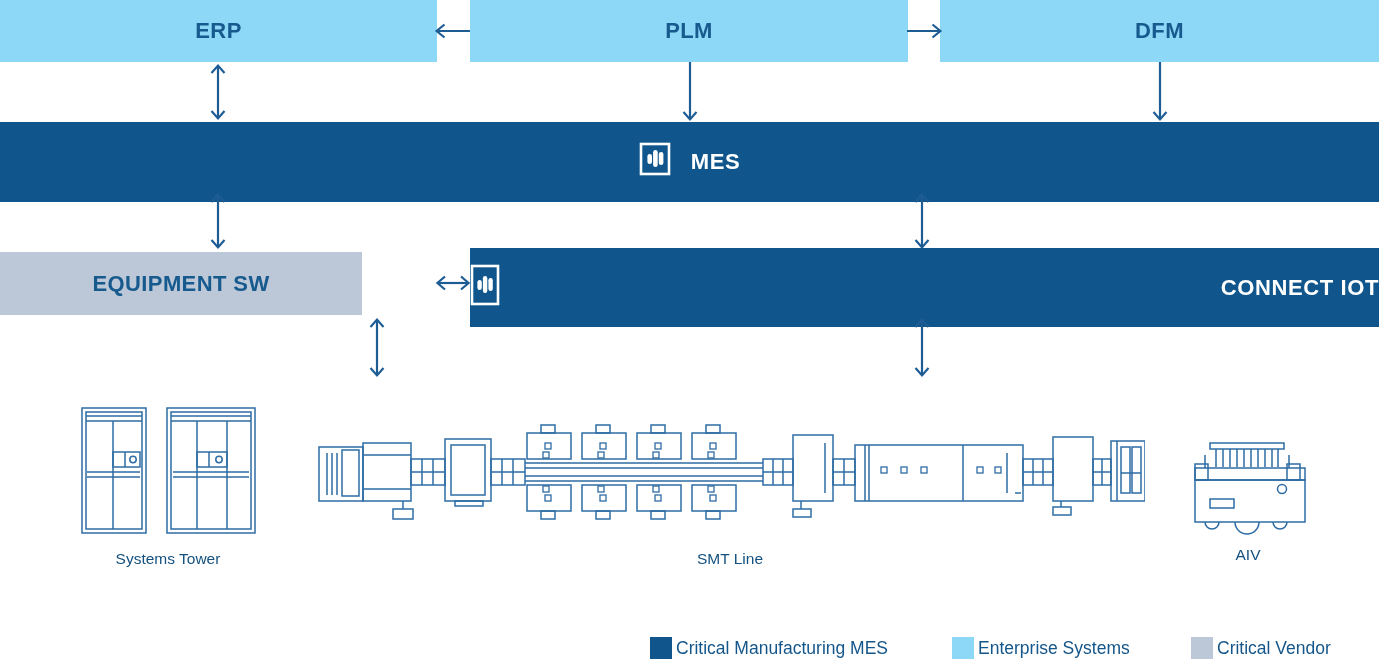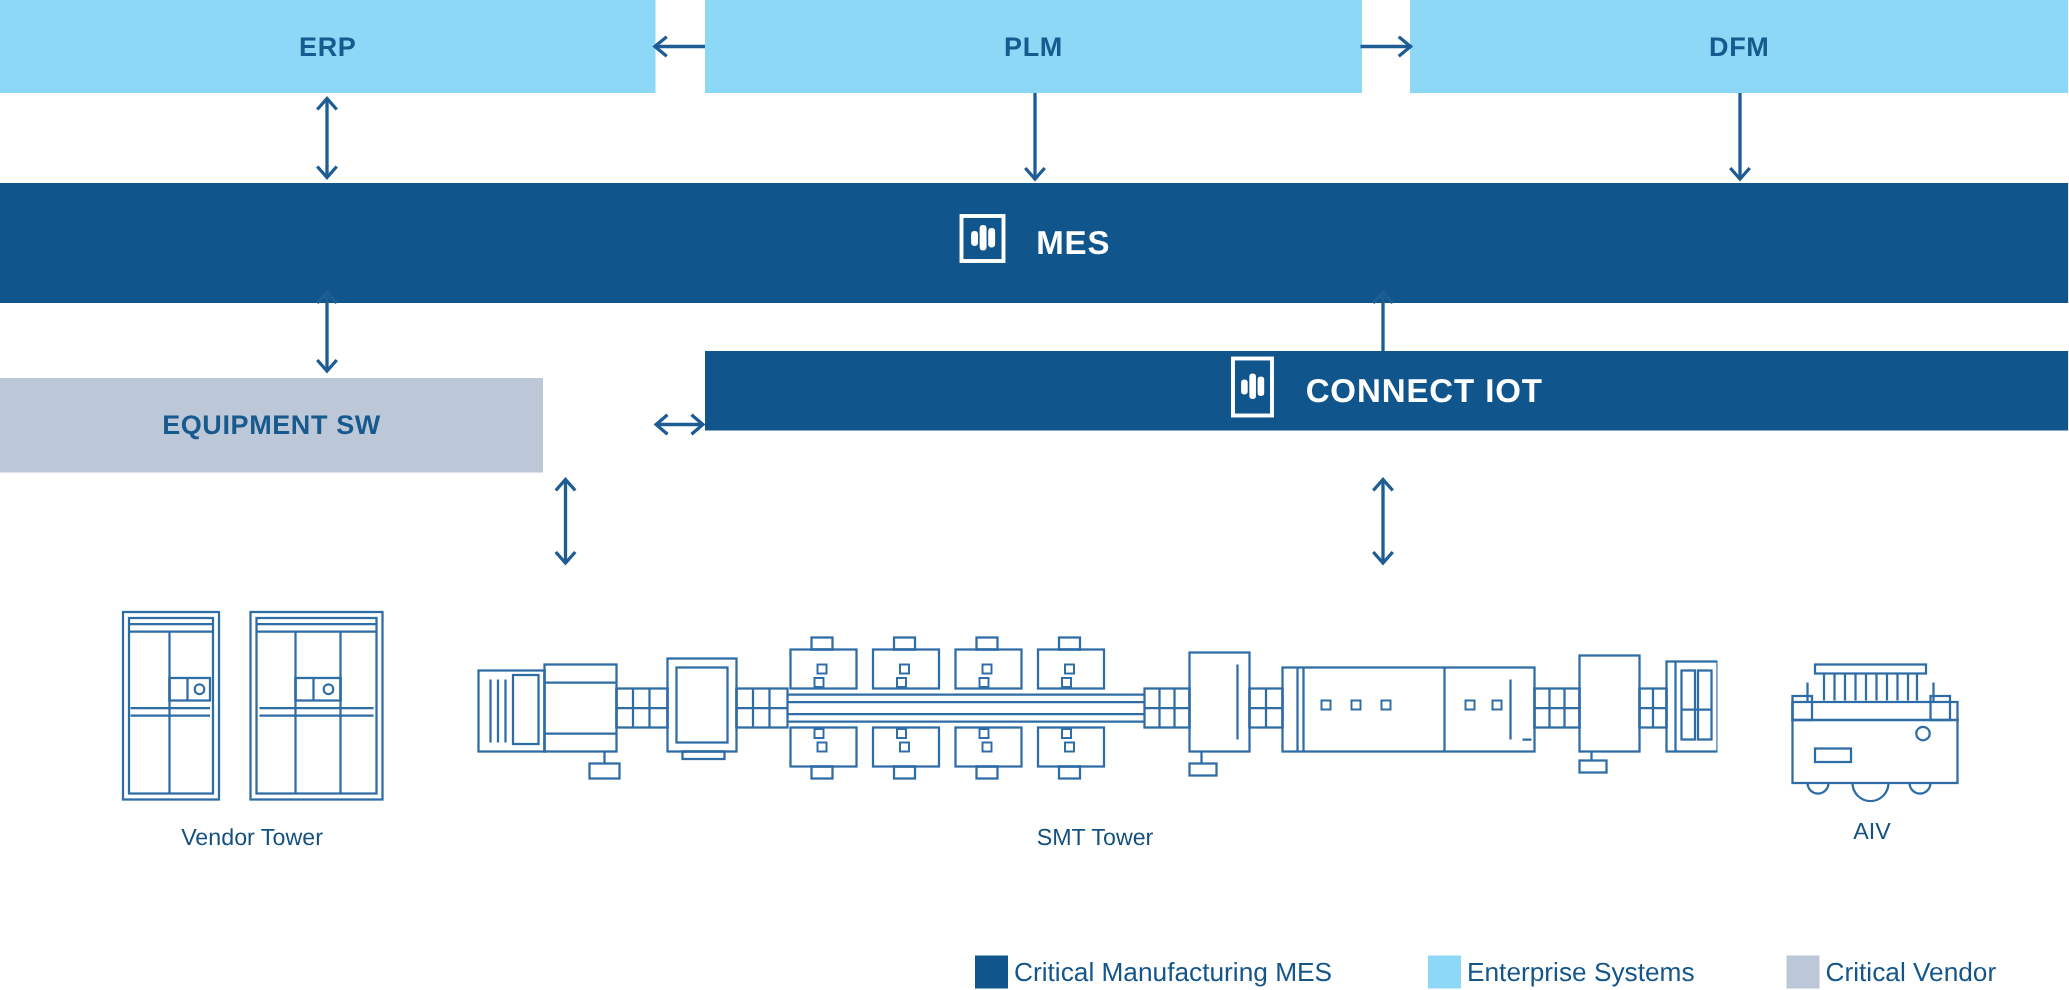--- a/index.html
+++ b/index.html
@@ -2,32 +2,32 @@
 <html><head>
 <meta charset="utf-8">
 <style>
   html,body{margin:0;padding:0;background:#fff;}
   #canvas{
     position:relative;width:1379px;height:660px;background:#ffffff;
     font-family:"Liberation Sans",sans-serif;overflow:hidden;
   }
   .box{
     position:absolute;display:flex;align-items:center;justify-content:center;
-    font-size:18px;font-weight:700;color:#175A8E;letter-spacing:.4px;
+    font-size:22px;font-weight:700;color:#175A8E;letter-spacing:.4px;
   }
   .box-erp{left:0;top:0;width:437px;height:62px;background:#8DD7F7;}
   .box-plm{left:470px;top:0;width:438px;height:62px;background:#8DD7F7;}
   .box-dfm{left:940px;top:0;width:439px;height:62px;background:#8DD7F7;}
   .box-eqsw{left:0;top:252px;width:362px;height:63px;background:#BCC7D7;}
   .bar{
     position:absolute;display:flex;align-items:center;justify-content:center;
     background:#10568C;color:#ffffff;font-size:22px;font-weight:700;letter-spacing:.6px;
   }
   .bar-mes{left:0;top:122px;width:1379px;height:80px;}
-  .bar-iot{left:470px;top:234px;width:909px;height:53px;}
+  .bar-iot{left:470px;top:248px;width:909px;height:79px;justify-content:space-between;}
   .bar .logo{margin-right:20px;display:block;}
   .arrow{position:absolute;}
   .arrow svg path{stroke:#1E5C94;stroke-width:2.2;fill:none;}
   .drawing{position:absolute;}
   .drawing svg *{stroke:#2E6CA5;fill:none;stroke-width:1.5;}
   .drawing svg .sq{stroke-width:1.3;}
   .eq-label{
     position:absolute;text-align:center;font-size:15.5px;color:#14517F;font-weight:400;
   }
   .legend-item{
@@ -276,22 +276,22 @@
       <rect x="97" y="29" width="13" height="16"></rect>
       <rect x="5" y="45" width="110" height="42"></rect>
       <rect x="20" y="64" width="24" height="9"></rect>
       <circle cx="92" cy="54" r="4.5"></circle>
       <path d="M15 87 A7 7 0 0 0 29 87"></path>
       <path d="M45 87 A12 12 0 0 0 69 87"></path>
       <path d="M83 87 A7 7 0 0 0 97 87"></path>
     </svg>
   </div>
 
-  <div class="eq-label" style="left:78px;top:550px;width:180px">Vendor Tower</div>
-  <div class="eq-label" style="left:630px;top:550px;width:200px">SMT Tower</div>
+  <div class="eq-label" style="left:78px;top:550px;width:180px">Systems Tower</div>
+  <div class="eq-label" style="left:630px;top:550px;width:200px">SMT Line</div>
   <div class="eq-label" style="left:1198px;top:546px;width:100px">AIV</div>
 
   <div class="legend-item" style="left:650px">
     <span class="legend-swatch" style="background: rgb(16, 86, 140);"></span>
     <span class="legend-label">Critical Manufacturing MES</span>
   </div>
   <div class="legend-item" style="left:952px">
     <span class="legend-swatch" style="background: rgb(141, 215, 247);"></span>
     <span class="legend-label">Enterprise Systems</span>
   </div>

